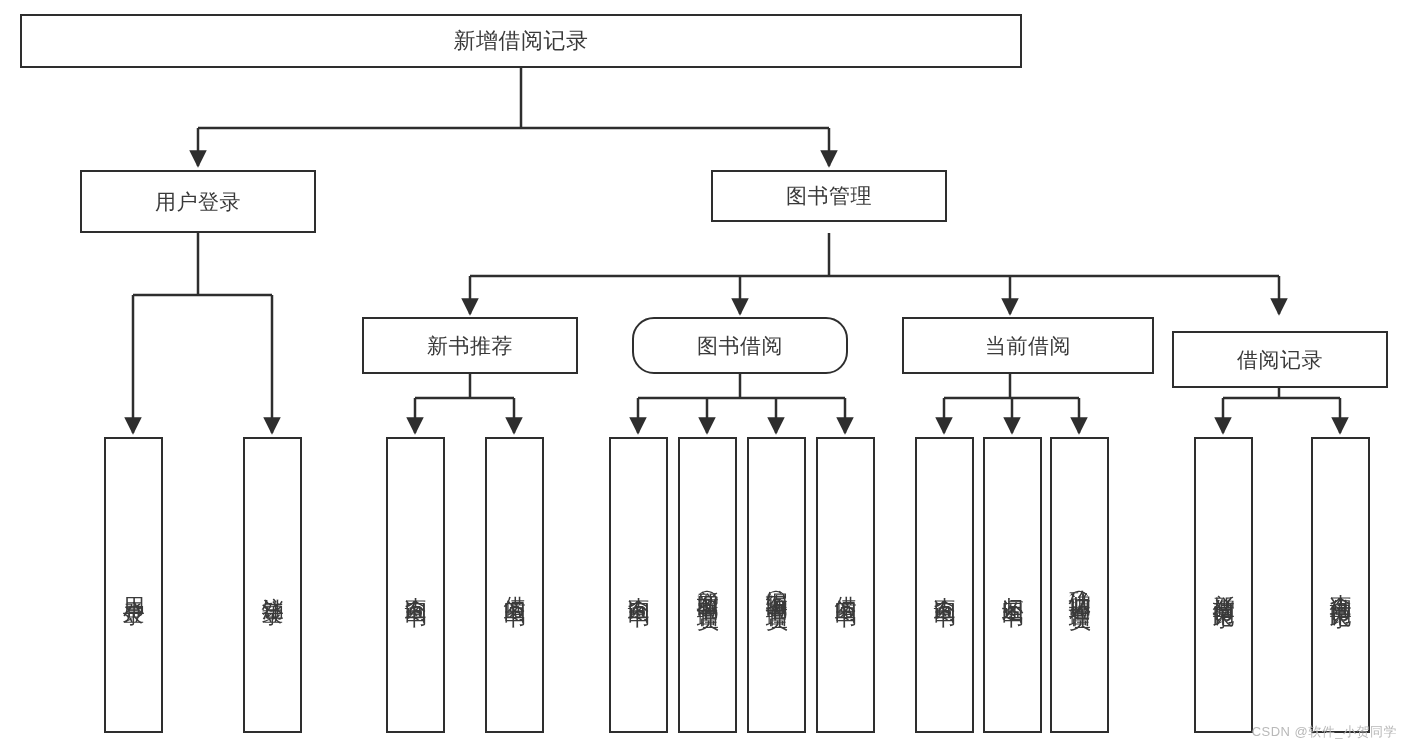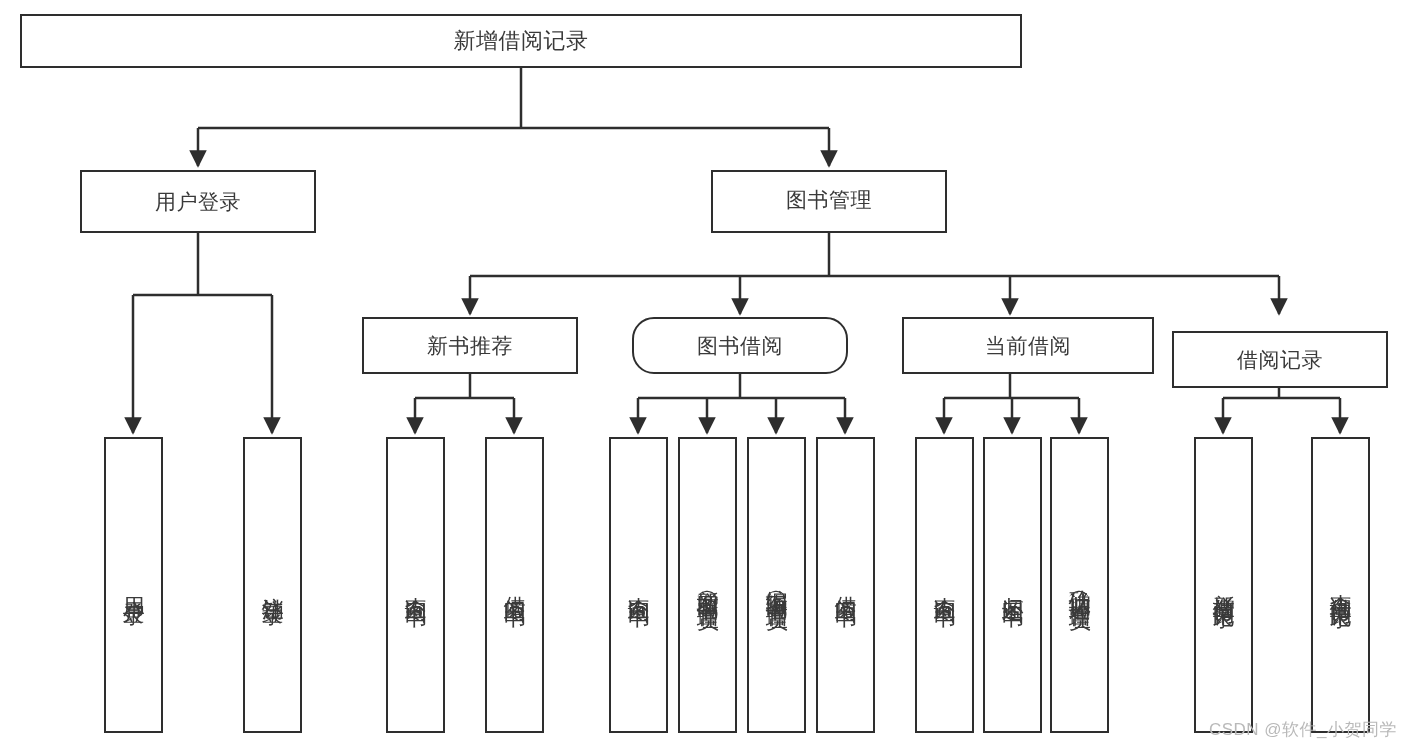--- a/index.html
+++ b/index.html
@@ -54,21 +54,21 @@
     padding: 6px 0;
     white-space: normal;
   }
   .node-v > span {
     display: block;
   }
   #watermark {
     position: absolute;
     right: 8px;
     bottom: 6px;
-    font-size: 17px;
+    font-size: 13px;
     color: #b9b9b9;
     letter-spacing: 0.5px;
     white-space: nowrap;
   }
 </style>
 </head>
 <body>
 
 <div id="canvas">
 
@@ -125,21 +125,21 @@
   </svg>
 
   <div class="node node-root" style="left:20px; top:14px; width:1002px; height:54px;">
     <span>新增借阅记录</span>
   </div>
 
   <div class="node node-h" style="left:80px; top:170px; width:236px; height:63px;">
     <span>用户登录</span>
   </div>
 
-  <div class="node node-h" style="left:711px; top:170px; width:236px; height:63px;font-family:Liberation Mono, monospace;">
+  <div class="node node-h" style="left:711px; top:170px; width:236px; height:52px;">
     <span>图书管理</span>
   </div>
 
   <div class="node node-h" style="left:362px; top:317px; width:216px; height:57px;">
     <span>新书推荐</span>
   </div>
 
   <div class="node node-h" style="left:632px; top:317px; width:216px; height:57px;border-radius:22px;">
     <span>图书借阅</span>
   </div>

